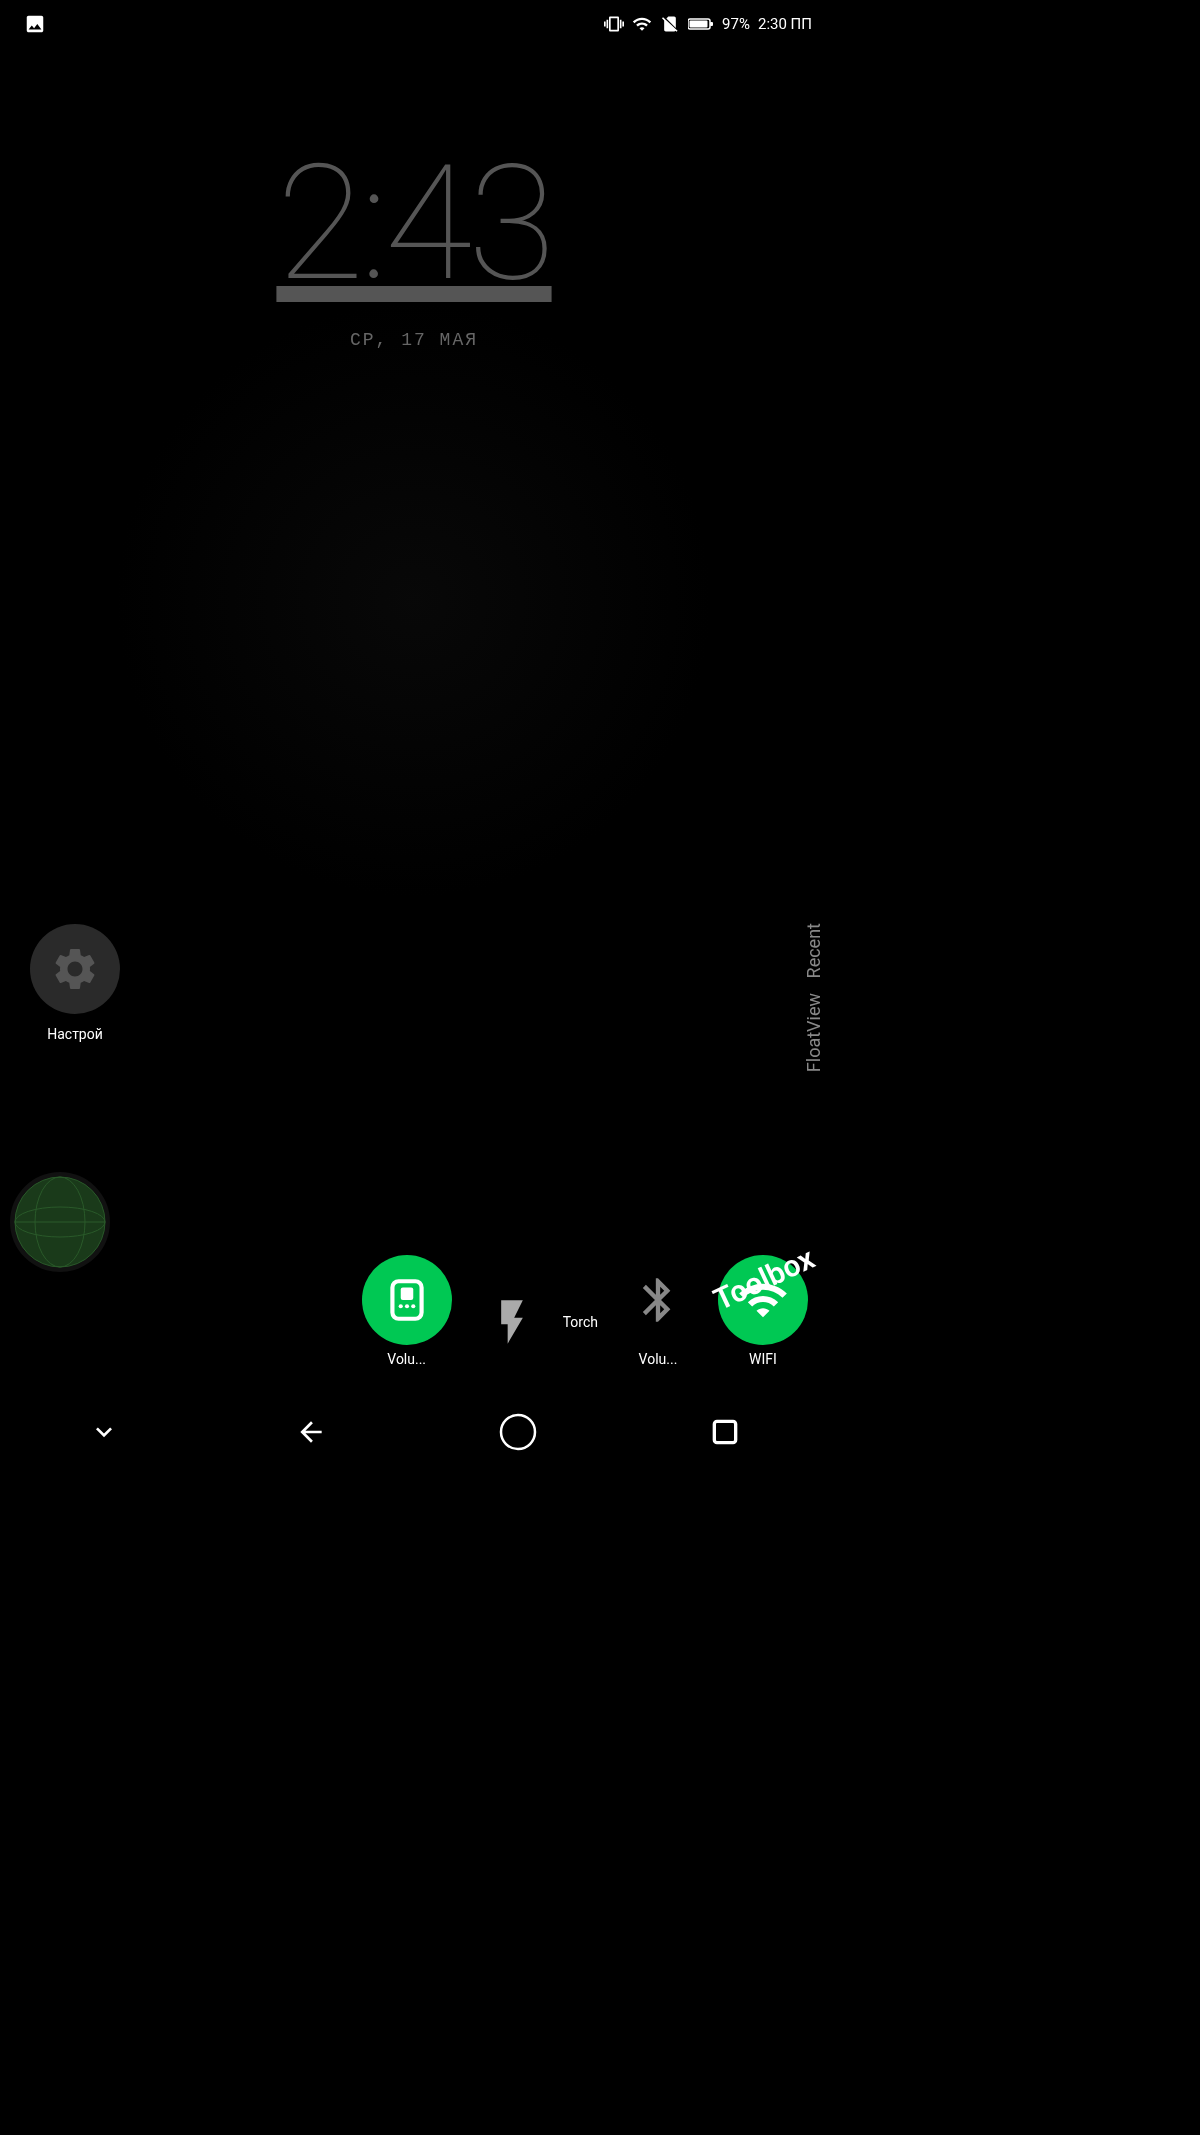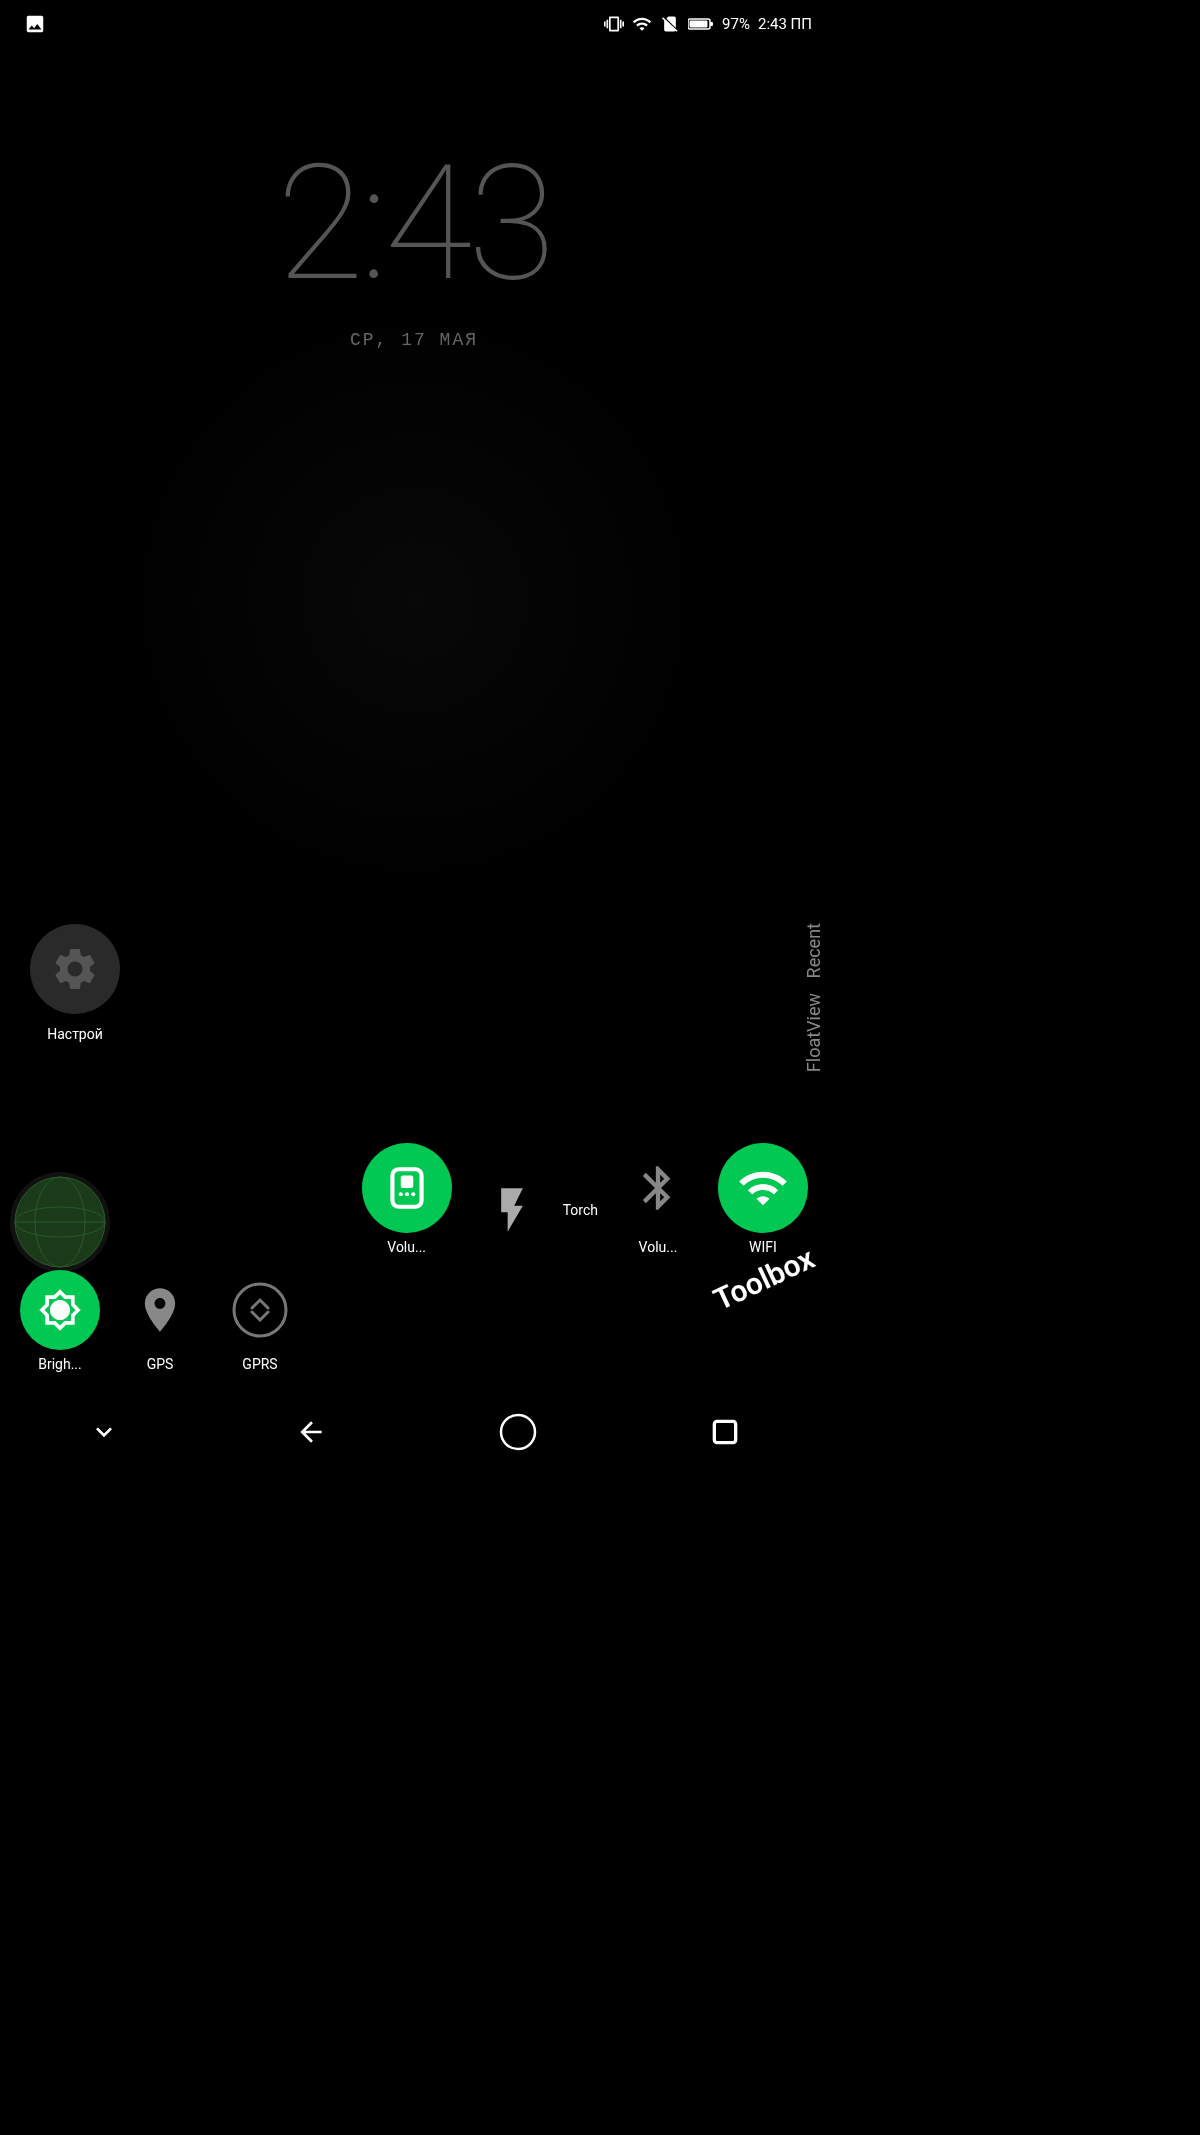--- a/index.html
+++ b/index.html
@@ -63,20 +63,21 @@
     #clock-time {
       position: absolute;
       top: 130px;
       left: 0;
       right: 0;
       text-align: center;
       font-size: 160px;
       font-weight: 100;
       color: #555;
       letter-spacing: -4px;
+      text-decoration: underline;
     }
 
     #clock-date {
       position: absolute;
       top: 330px;
       left: 0;
       right: 0;
       text-align: center;
       font-size: 18px;
       color: #666;
@@ -209,21 +210,21 @@
     <svg width="20" height="20" viewBox="0 0 24 24" fill="white">
       <path d="M18.99 5c0-1.1-.89-2-1.99-2h-7L7.66 5.34 19 16.68 18.99 5zM3.65 3.88L2.38 5.15 5 7.77V19c0 1.1.9 2 2 2h10c.65 0 1.22-.32 1.59-.8l1.24 1.24 1.27-1.27L3.65 3.88z"></path>
     </svg>
 
     <svg width="26" height="20" viewBox="0 0 26 14" fill="white">
       <rect x="0" y="2" width="22" height="10" rx="2" ry="2" stroke="white" stroke-width="1.5" fill="none"></rect>
       <rect x="22" y="5" width="3" height="4" rx="1" fill="white"></rect>
       <rect x="1.5" y="3.5" width="18" height="7" rx="1" fill="white"></rect>
     </svg>
     <span>97%</span>
-    <span>2:43 ПП</span>
+    <span>2:30 ПП</span>
   </div>
 </div>
 
 <div id="clock-time">2:43</div>
 <div id="clock-date">СР, 17 МАЯ</div>
 
 <div class="settings-gear">
   <div class="gear-circle">
     <svg width="50" height="50" viewBox="0 0 24 24" fill="#555">
       <path d="M19.14,12.94c0.04-0.3,0.06-0.61,0.06-0.94c0-0.32-0.02-0.64-0.07-0.94l2.03-1.58c0.18-0.14,0.23-0.41,0.12-0.61 l-1.92-3.32c-0.12-0.22-0.37-0.29-0.59-0.22l-2.39,0.96c-0.5-0.38-1.03-0.7-1.62-0.94L14.4,2.81c-0.04-0.24-0.24-0.41-0.48-0.41 h-3.84c-0.24,0-0.43,0.17-0.47,0.41L9.25,5.35C8.66,5.59,8.12,5.92,7.63,6.29L5.24,5.33c-0.22-0.08-0.47,0-0.59,0.22L2.74,8.87 C2.62,9.08,2.66,9.34,2.86,9.48l2.03,1.58C4.84,11.36,4.8,11.69,4.8,12s0.02,0.64,0.07,0.94l-2.03,1.58 c-0.18,0.14-0.23,0.41-0.12,0.61l1.92,3.32c0.12,0.22,0.37,0.29,0.59,0.22l2.39-0.96c0.5,0.38,1.03,0.7,1.62,0.94l0.36,2.54 c0.05,0.24,0.24,0.41,0.48,0.41h3.84c0.24,0,0.44-0.17,0.47-0.41l0.36-2.54c0.59-0.24,1.13-0.56,1.62-0.94l2.39,0.96 c0.22,0.08,0.47,0,0.59-0.22l1.92-3.32c0.12-0.22,0.07-0.47-0.12-0.61L19.14,12.94z M12,15.6c-1.98,0-3.6-1.62-3.6-3.6 s1.62-3.6,3.6-3.6s3.6,1.62,3.6,3.6S13.98,15.6,12,15.6z"></path>
@@ -280,52 +281,20 @@
     <div class="qs-item">
       <div class="qs-icon-circle" style="background:#00c853;">
         <svg width="52" height="52" viewBox="0 0 24 24" fill="white">
           <path d="M1 9l2 2c4.97-4.97 13.03-4.97 18 0l2-2C16.93 2.93 7.08 2.93 1 9zm8 8l3 3 3-3c-1.65-1.66-4.34-1.66-6 0zm-4-4l2 2c2.76-2.76 7.24-2.76 10 0l2-2C15.14 9.14 8.87 9.14 5 13z"></path>
         </svg>
       </div>
       <span class="qs-label">WIFI</span>
     </div>
   </div>
 
-  <div style="display:flex;justify-content:flex-start;align-items:flex-end;gap:20px;margin-bottom:10px;">
-
-    <div class="qs-item">
-      <div class="qs-icon-circle" style="width:80px;height:80px;background:#00c853;">
-        <svg width="44" height="44" viewBox="0 0 24 24" fill="white">
-          <path d="M20 8.69V4h-4.69L12 .69 8.69 4H4v4.69L.69 12 4 15.31V20h4.69L12 23.31 15.31 20H20v-4.69L23.31 12 20 8.69zm-2 5.79V18h-3.52L12 20.48 9.52 18H6v-3.52L3.52 12 6 9.52V6h3.52L12 3.52 14.48 6H18v3.52L20.48 12 18 14.48zM12 6.5c-3.03 0-5.5 2.47-5.5 5.5s2.47 5.5 5.5 5.5 5.5-2.47 5.5-5.5-2.47-5.5-5.5-5.5z"></path>
-        </svg>
-      </div>
-      <span class="qs-label">Brigh...</span>
-    </div>
-
-    <div class="qs-item">
-      <div class="qs-icon-plain" style="width:80px;height:80px;">
-        <svg width="52" height="52" viewBox="0 0 24 24" fill="#888">
-          <path d="M12 2C8.13 2 5 5.13 5 9c0 5.25 7 13 7 13s7-7.75 7-13c0-3.87-3.13-7-7-7zm0 9.5c-1.38 0-2.5-1.12-2.5-2.5s1.12-2.5 2.5-2.5 2.5 1.12 2.5 2.5-1.12 2.5-2.5 2.5z"></path>
-        </svg>
-      </div>
-      <span class="qs-label">GPS</span>
-    </div>
-
-    <div class="qs-item">
-      <div class="qs-icon-plain" style="width:80px;height:80px;">
-
-        <svg width="60" height="60" viewBox="0 0 60 60" fill="none">
-          <circle cx="30" cy="30" r="26" stroke="#777" stroke-width="3" fill="none"></circle>
-          <path d="M22 28 L30 20 L38 28" stroke="#777" stroke-width="3" fill="none" stroke-linecap="round"></path>
-          <path d="M22 32 L30 40 L38 32" stroke="#777" stroke-width="3" fill="none" stroke-linecap="round"></path>
-        </svg>
-      </div>
-      <span class="qs-label">GPRS</span>
-    </div>
-  </div>
 </div>
 
 <div style="position:absolute;right:0;bottom:400px;display:flex;flex-direction:column;align-items:flex-end;gap:4px;">
   <span style="color:#888;font-size:18px;writing-mode:vertical-rl;transform:rotate(180deg);margin-right:4px;">Recent</span>
   <span style="color:#888;font-size:18px;writing-mode:vertical-rl;transform:rotate(180deg);margin-right:4px;margin-top:10px;">FloatView</span>
 </div>
 
 <div style="position:absolute;right:0;bottom:200px;">
   <span style="color:#fff;font-size:30px;font-weight:600;transform:rotate(-25deg);display:block;transform-origin:right bottom;margin-right:8px;">Toolbox</span>
 </div>

